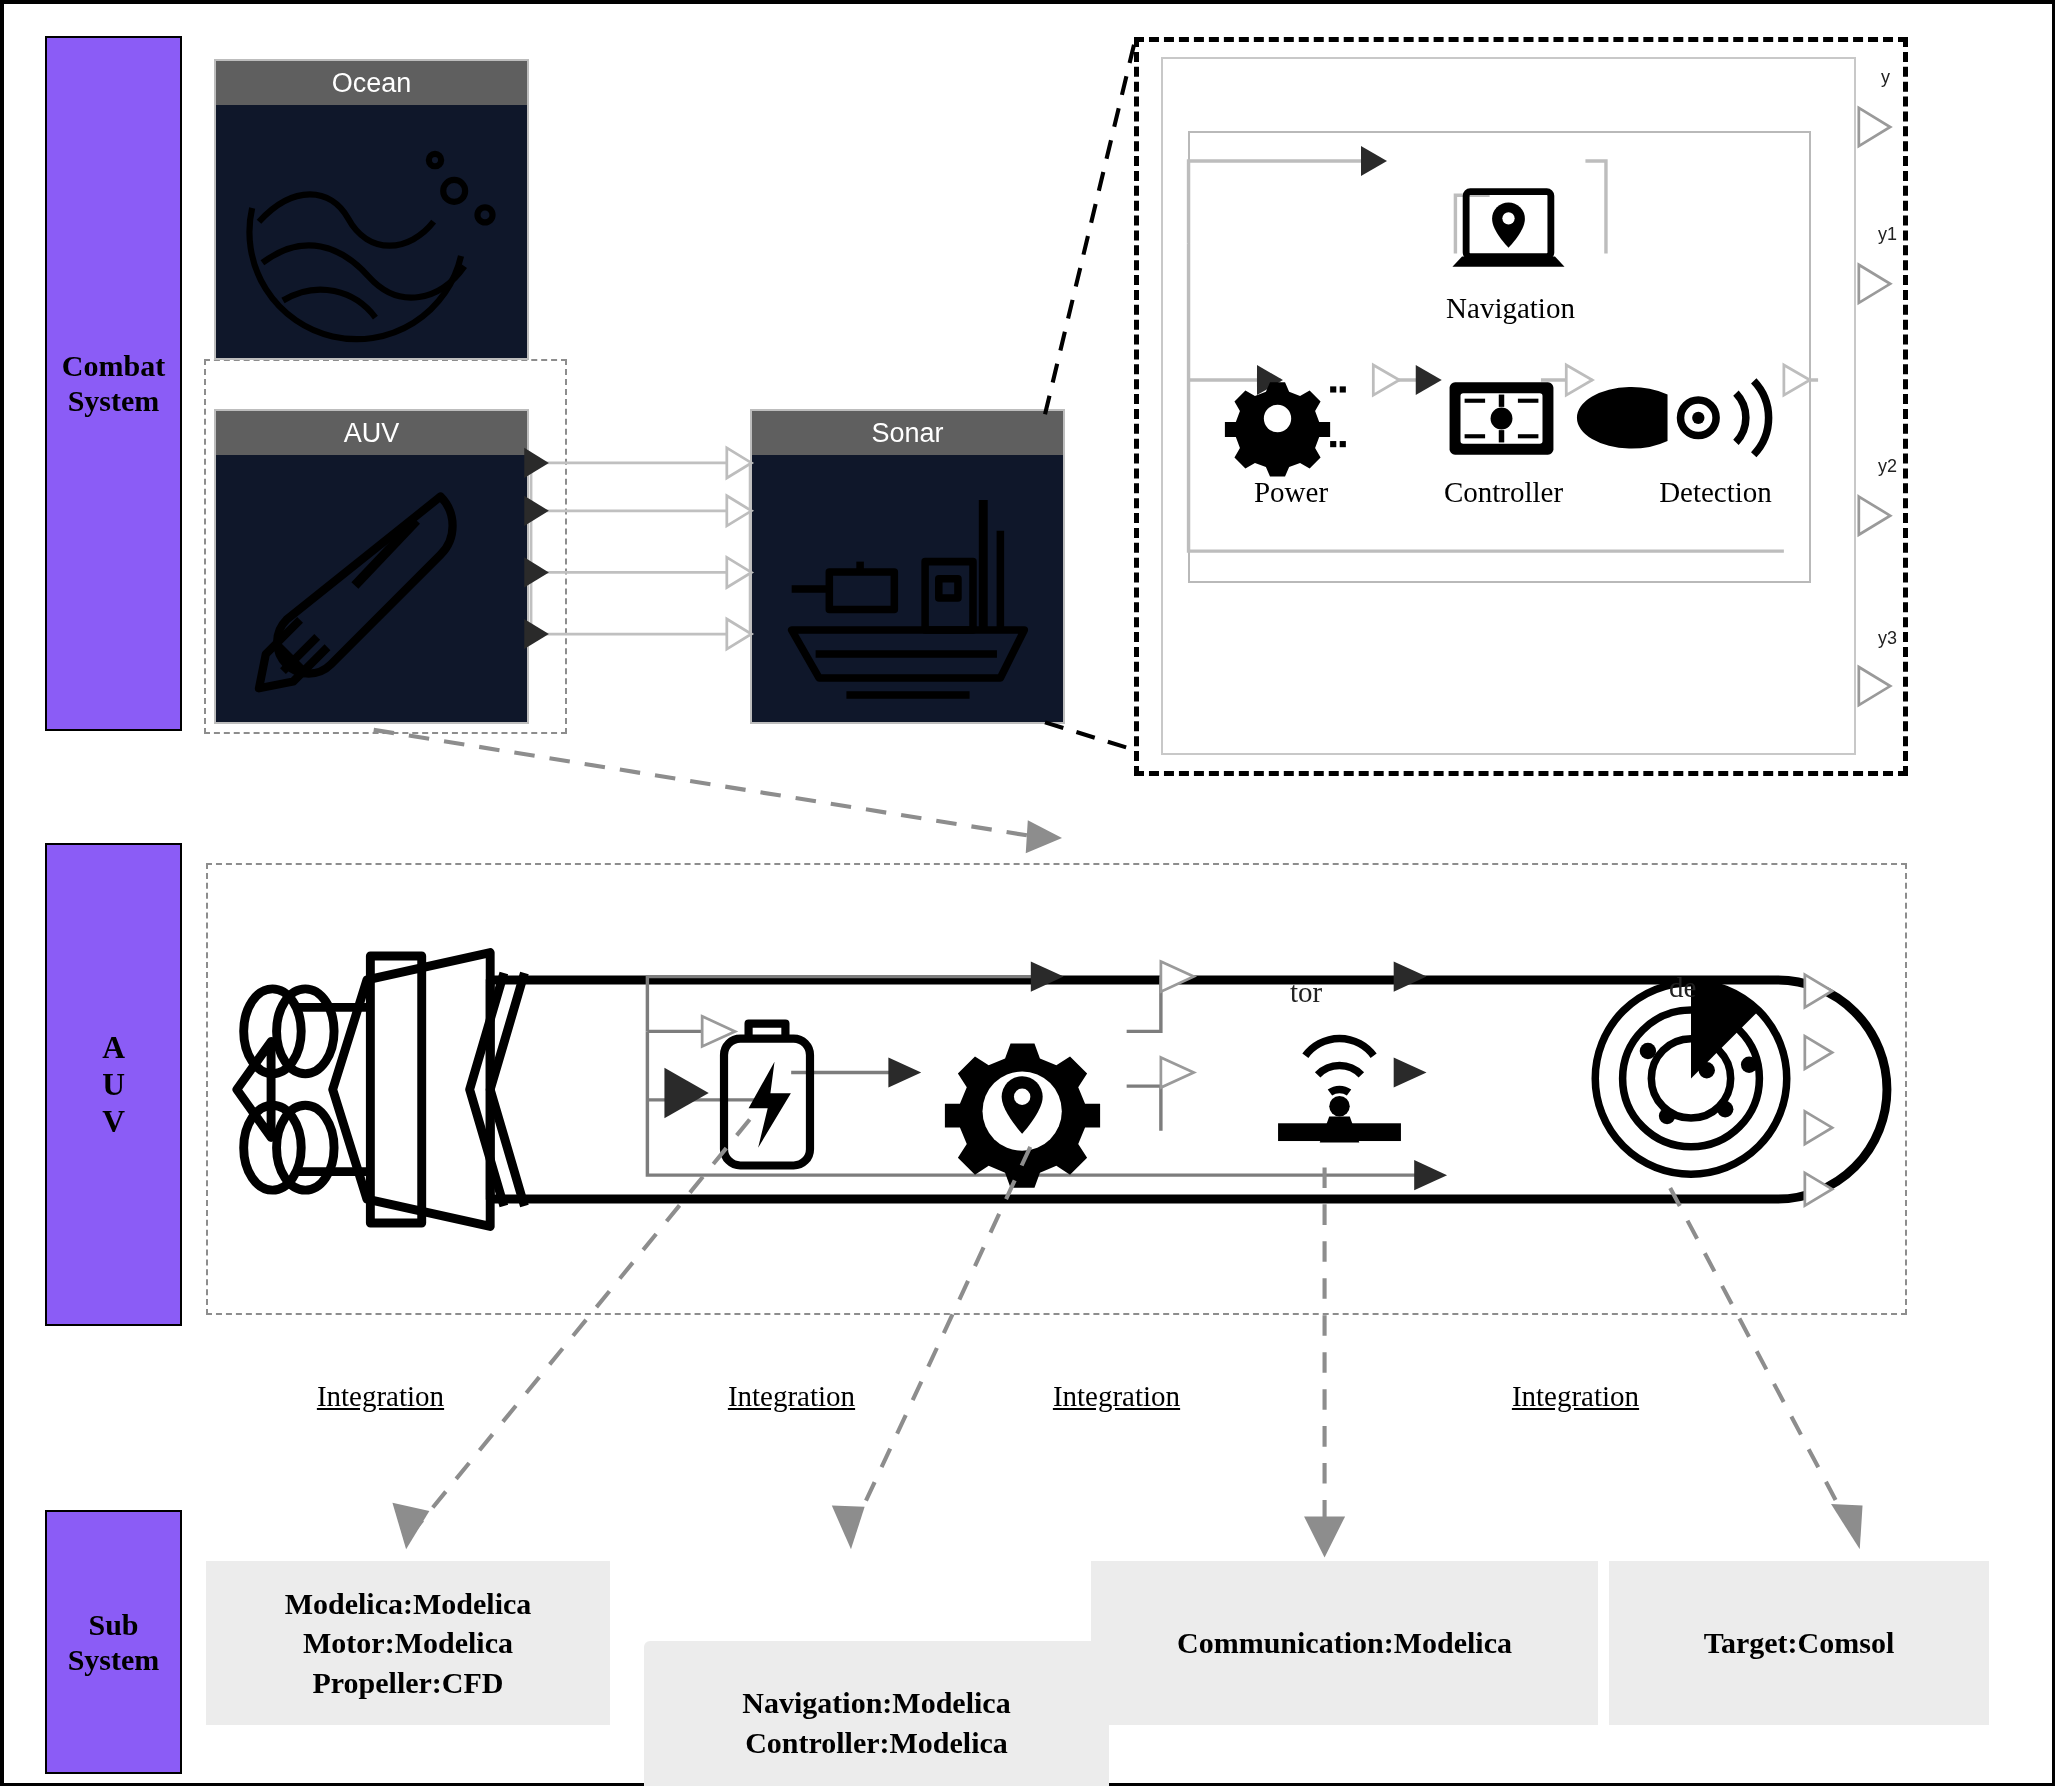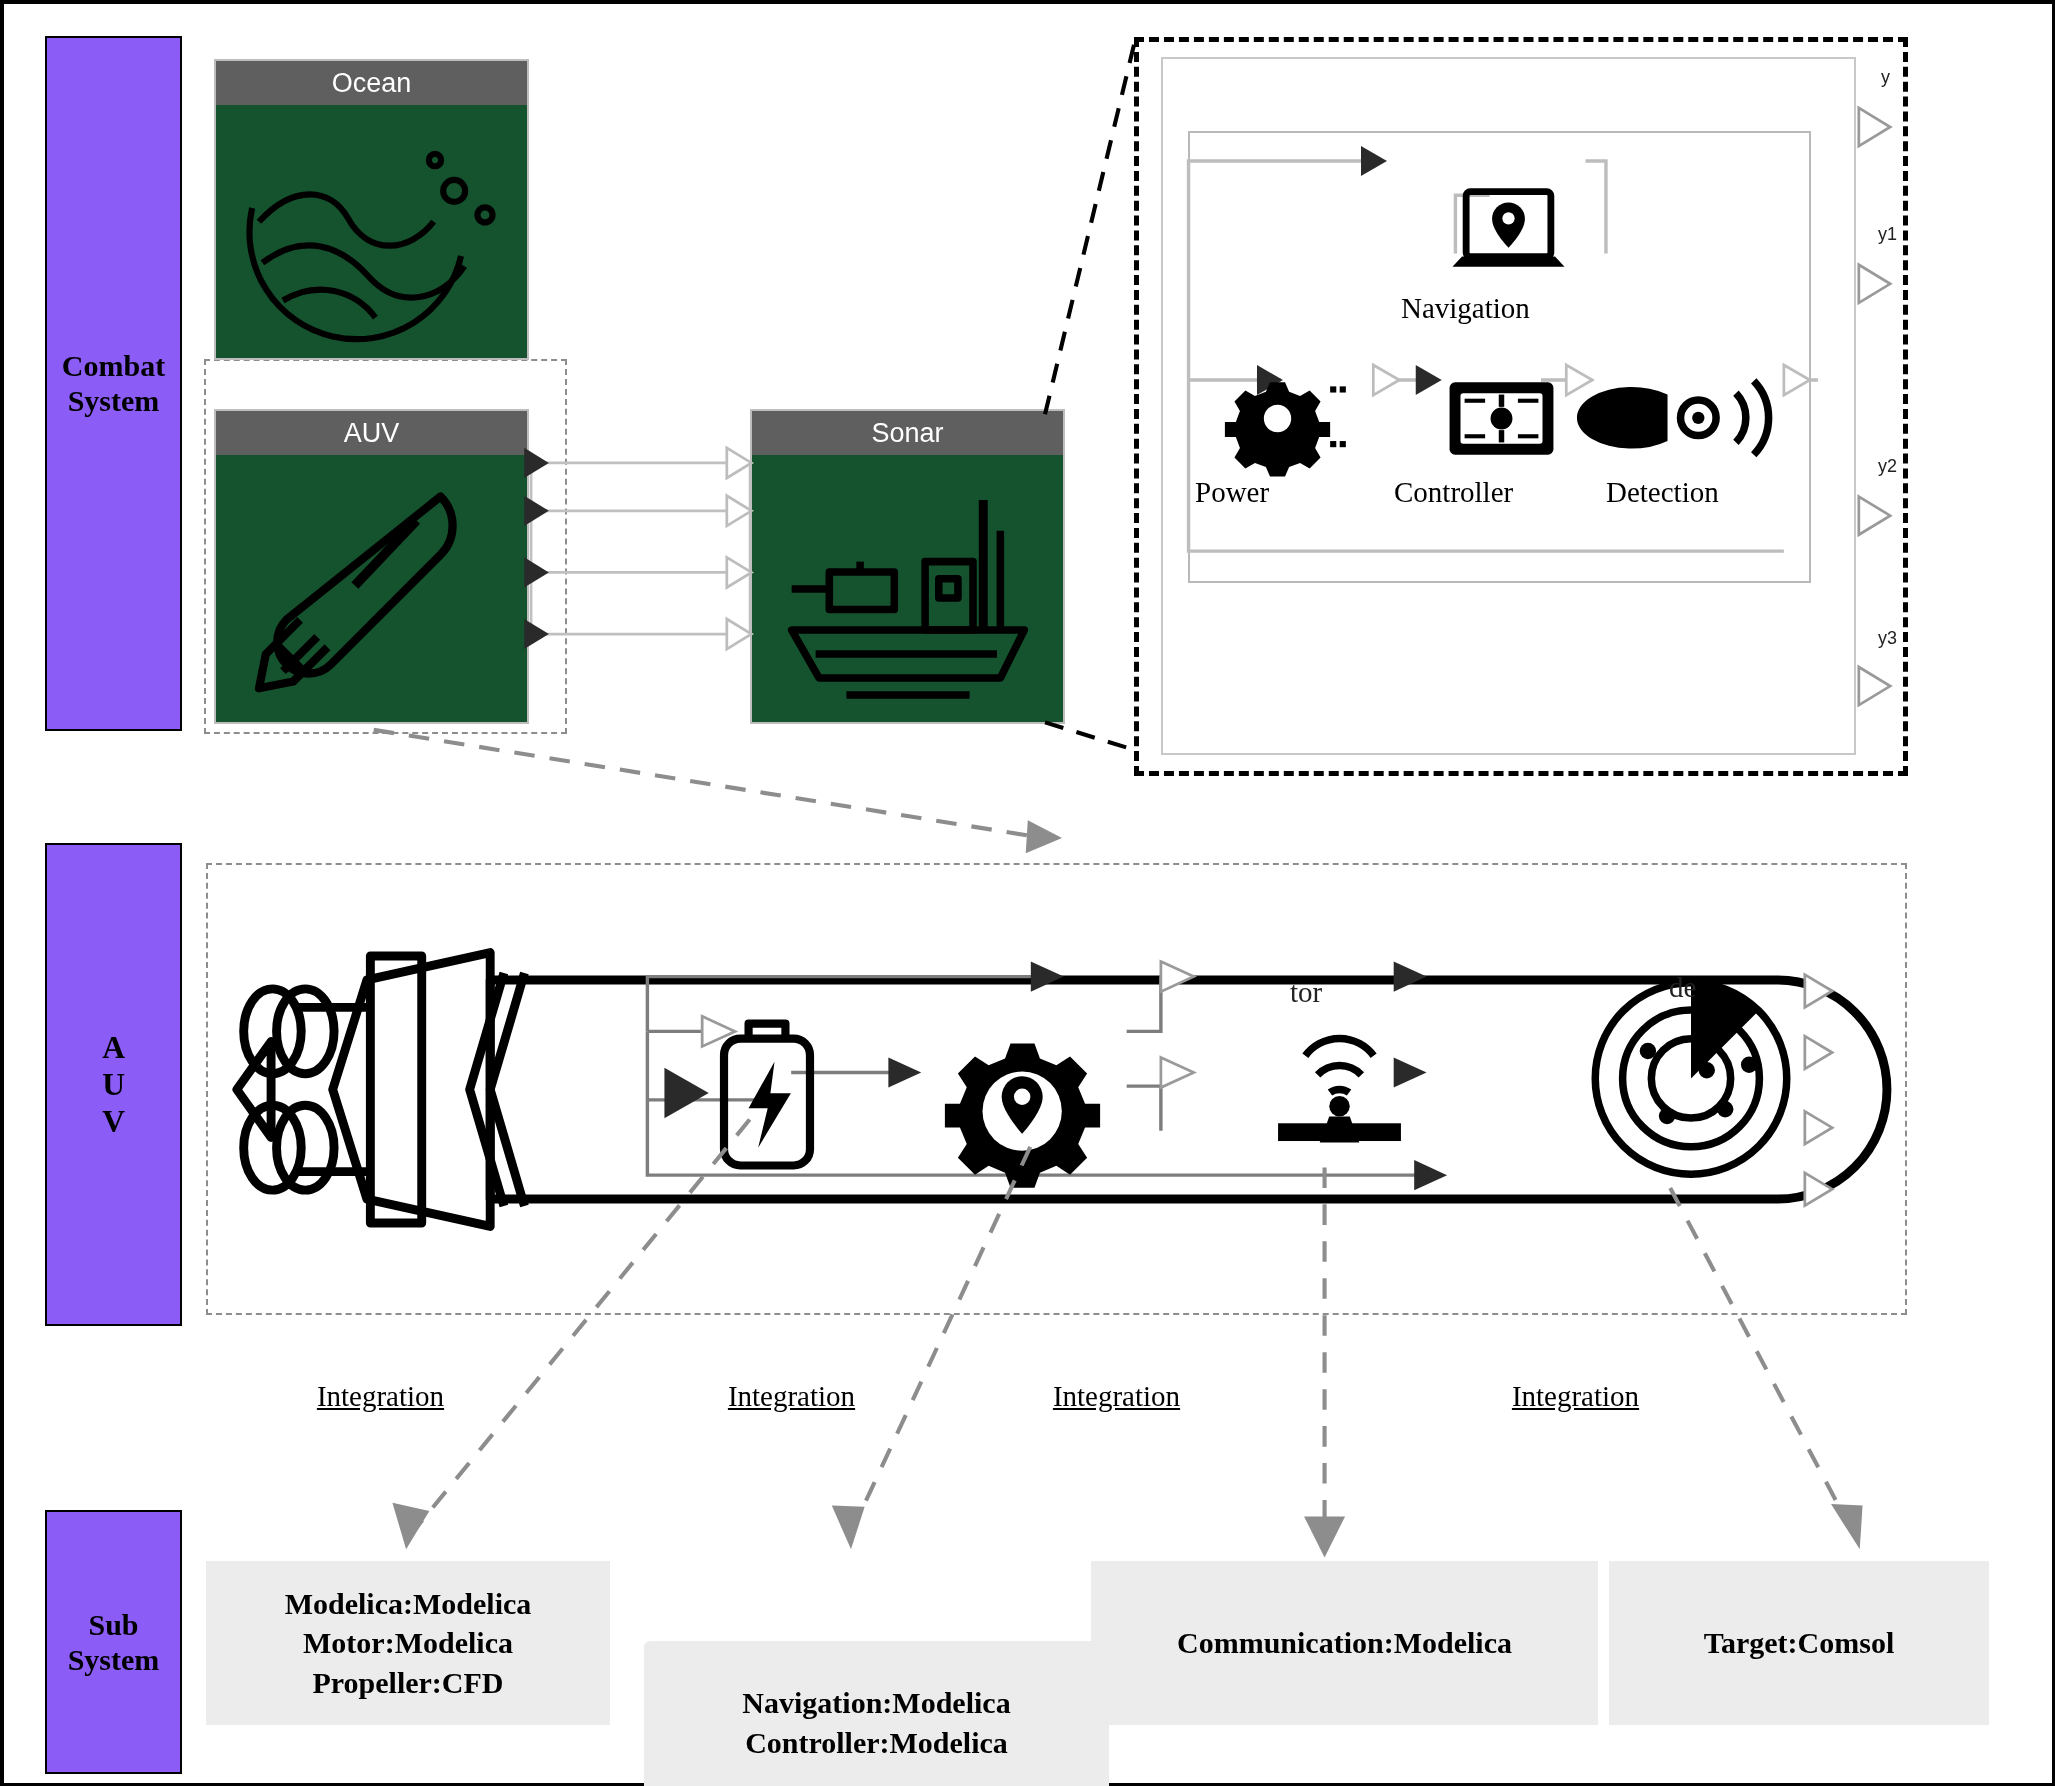--- a/index.html
+++ b/index.html
@@ -8,27 +8,27 @@
 
   .lvl-label{position:absolute;border:2.1px solid #000;background:#8b5cf6;display:flex;align-items:center;justify-content:center;text-align:center;font-weight:bold;line-height:1.18;}
   .lvl-label span{display:block;}
 
   
   .dash-gray{position:absolute;border:2.7px dashed #8d8d8d;box-sizing:border-box;}
   .dash-black{position:absolute;border:5.5px dashed #000;box-sizing:border-box;}
   .thin-gray{position:absolute;border:2.1px solid #b9b9b9;box-sizing:border-box;}
 
   
-  .blk{position:absolute;box-sizing:border-box;border:2.1px solid #bdbdbd;background:#14532d;}
+  .blk{position:absolute;box-sizing:border-box;border:2.1px solid #bdbdbd;background:#0f172a;}
   .blk .cap{height:44px;background:#5f5f5f;color:#fff;display:flex;align-items:center;justify-content:center;font-size:27px;font-family:"Liberation Sans",sans-serif;}
   .blk .body{position:relative;height:calc(100% - 44px);display:flex;align-items:center;justify-content:center;overflow:hidden;}
 
   
   .detail-inner{position:absolute;border:2.1px solid #c8c8c8;box-sizing:border-box;background:#fff;}
-  .icon-cap{position:absolute;text-align:left;font-size:29px;font-family:"Liberation Serif",serif;}
+  .icon-cap{position:absolute;text-align:center;font-size:29px;font-family:"Liberation Serif",serif;}
 
   
   .sub-box{position:absolute;background:#ececec;display:flex;flex-direction:column;align-items:center;justify-content:center;font-weight:bold;font-size:30px;line-height:1.32;text-align:center;}
 
   .integration{position:absolute;font-size:29px;text-align:center;text-decoration:underline;}
 
   .tag{position:absolute;font-size:18px;font-family:"Liberation Sans",sans-serif;color:#222;}
 
   svg{overflow:visible;}
 </style>

